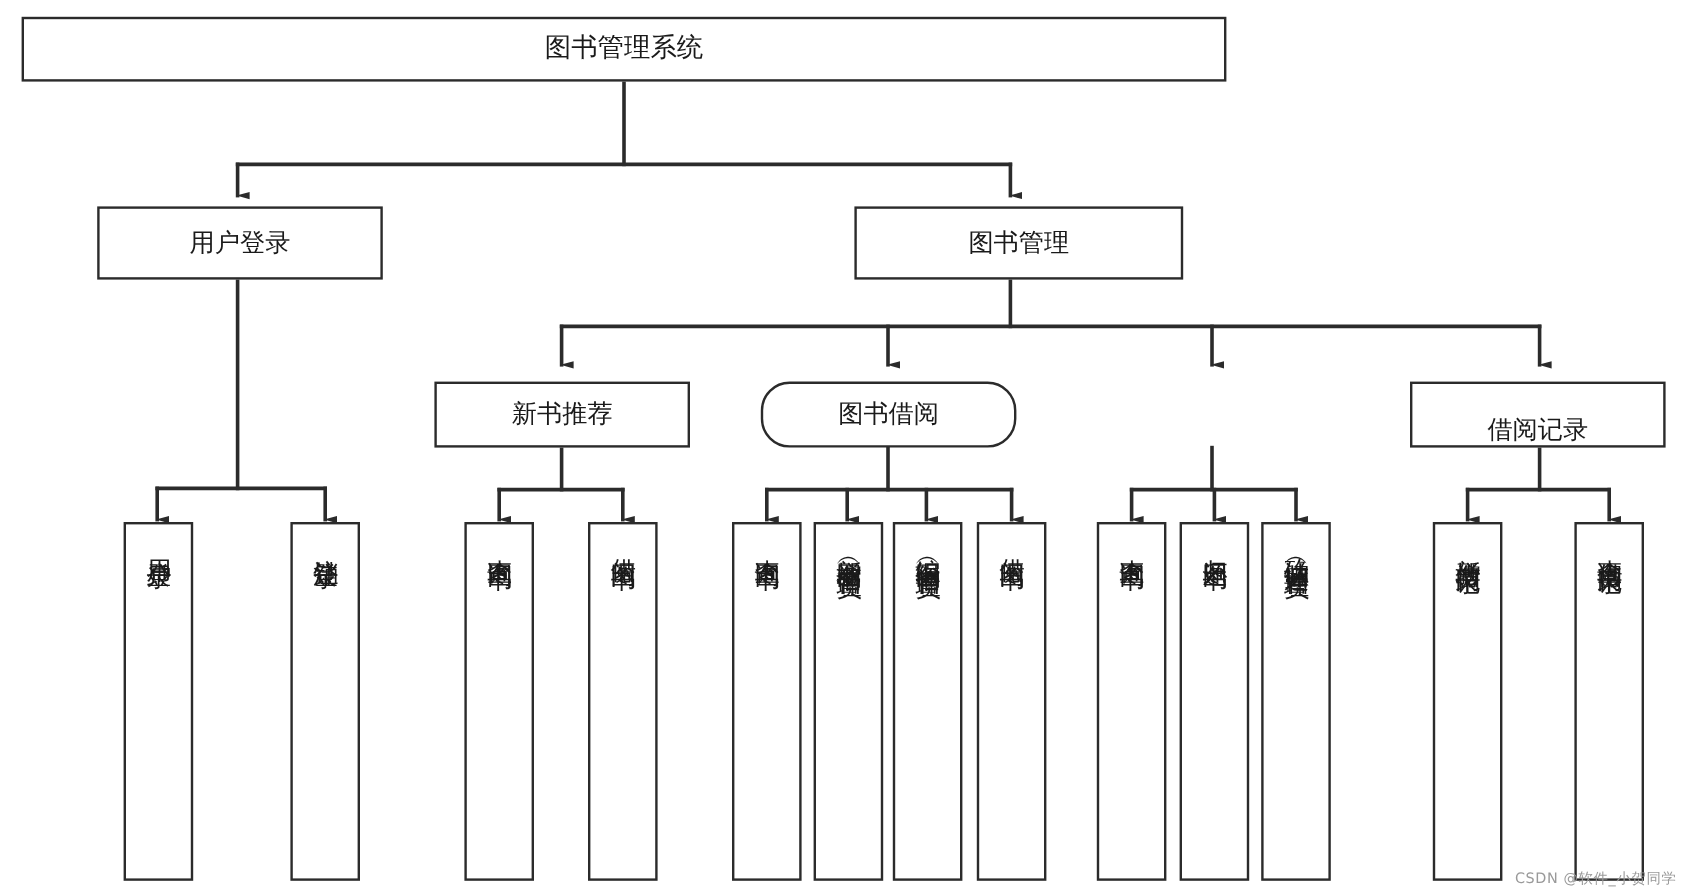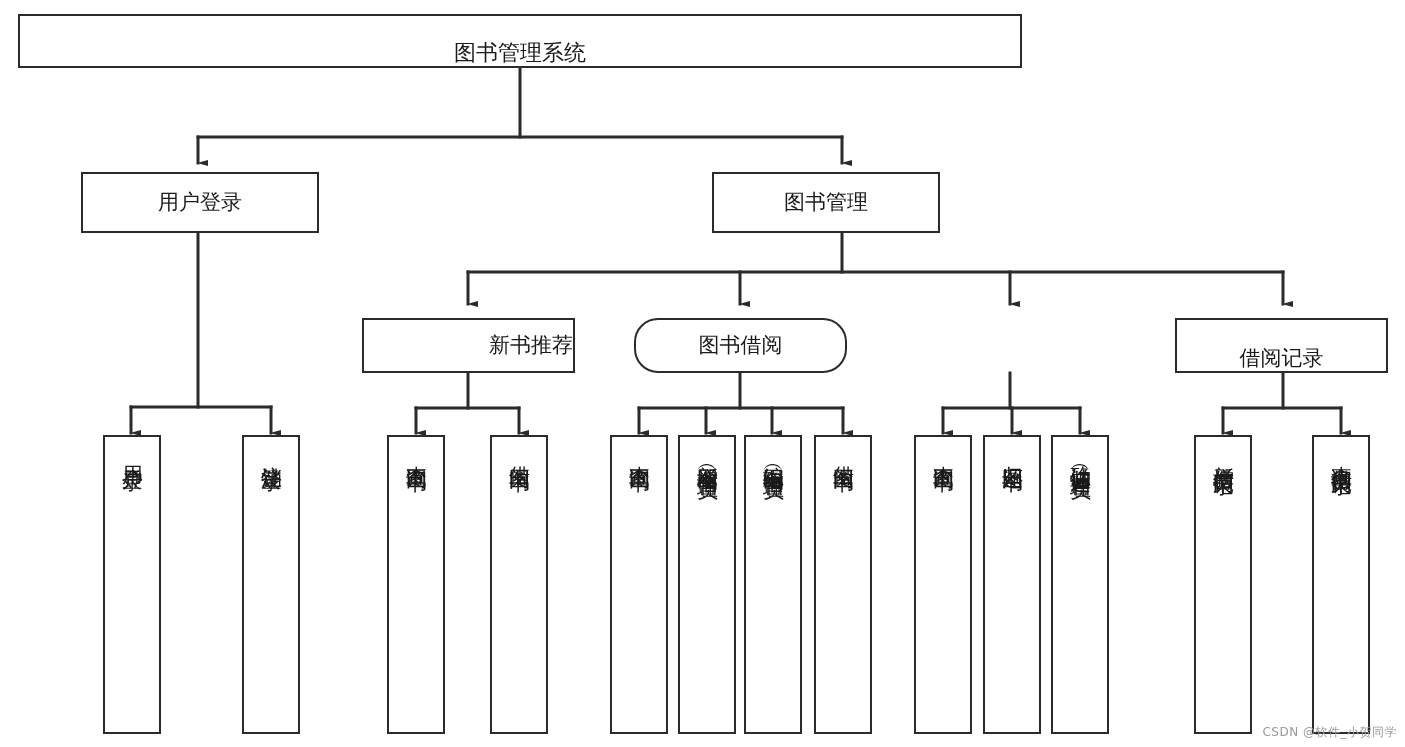--- a/index.html
+++ b/index.html
@@ -36,21 +36,21 @@
     justify-content: center;
     color: #1a1a1a;
   }
   .node .lbl {
     display: block;
     text-align: center;
     line-height: 1.18;
     white-space: nowrap;
   }
   
-  .node.root { font-size: 22px; align-items: flex-end; }
+  .node.root { font-size: 22px; }
   
   .node.branch { font-size: 21px; }
   
   .node.leaf {
     align-items: flex-start;
     justify-content: center;
     padding-top: 12px;
   }
   .node.leaf .lbl {
     writing-mode: vertical-rl;
@@ -127,25 +127,25 @@
   </svg>
 
   <div class="node root" style="left:18px; top:14px; width:1004px; height:54px;">
     <span class="lbl">图书管理系统</span>
   </div>
 
   <div class="node branch" style="left:81px; top:172px; width:238px; height:61px;">
     <span class="lbl">用户登录</span>
   </div>
 
-  <div class="node branch" style="left:712px; top:172px; width:228px; height:61px;">
+  <div class="node branch" style="left:712px; top:172px; width:274px; height:61px;">
     <span class="lbl">图书管理</span>
   </div>
 
-  <div class="node branch" style="left:362px; top:318px; width:213px; height:55px;justify-content:flex-end;">
+  <div class="node branch" style="left:362px; top:318px; width:213px; height:55px;">
     <span class="lbl">新书推荐</span>
   </div>
 
   <div class="node branch" style="left:634px; top:318px; width:213px; height:55px;border-radius:24px;">
     <span class="lbl">图书借阅</span>
   </div>
 
 
   <div class="node branch" style="left:1175px; top:318px; width:213px; height:55px;align-items:flex-end;">
     <span class="lbl">借阅记录</span>

